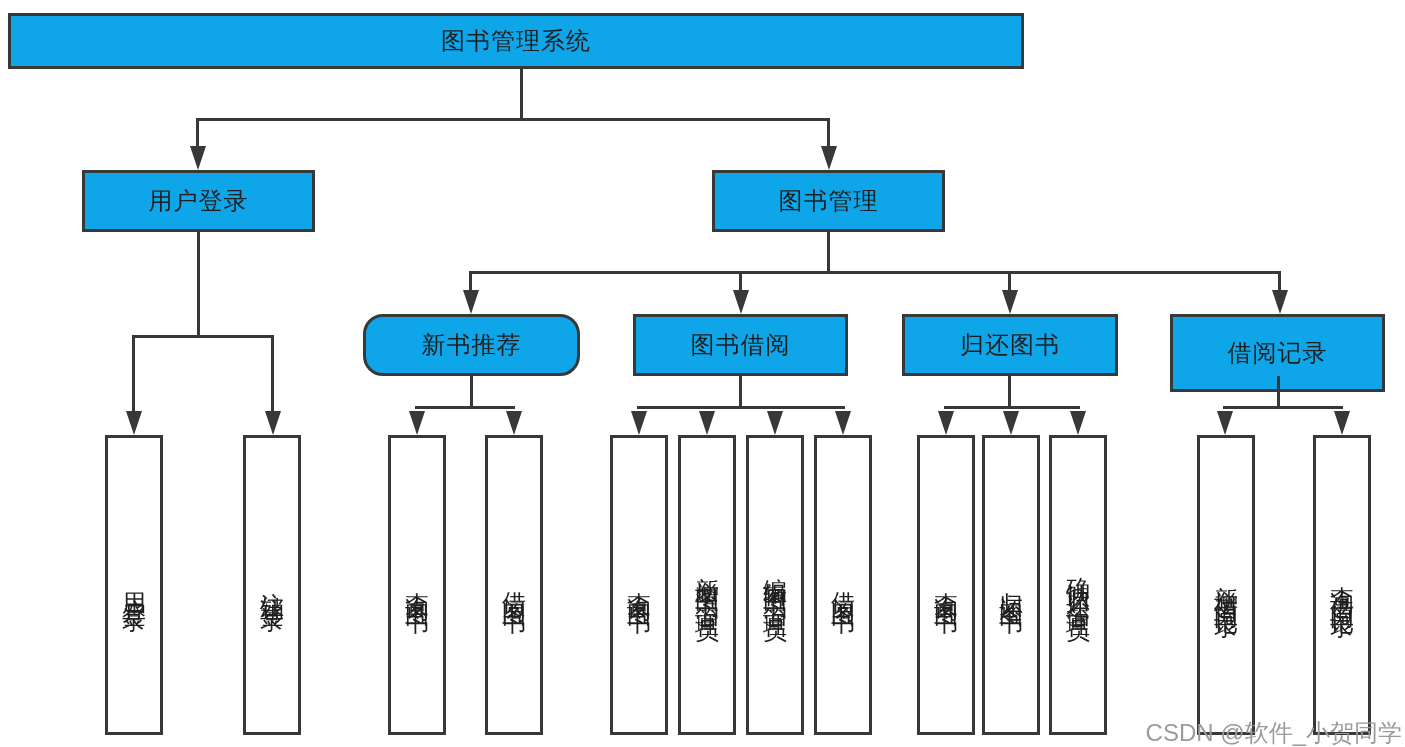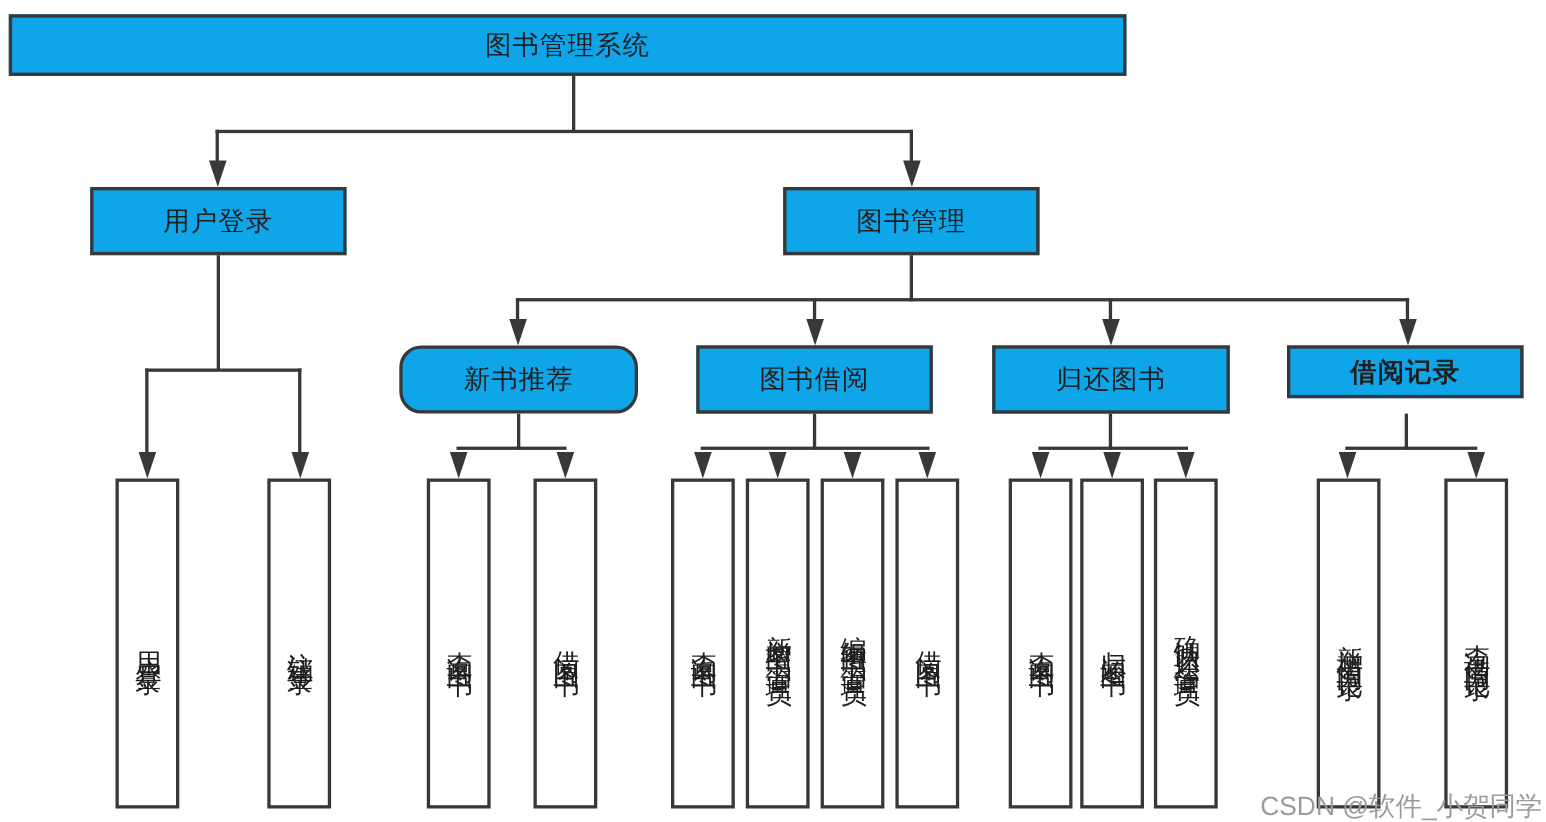--- a/index.html
+++ b/index.html
@@ -119,21 +119,21 @@
 
   <div class="box" style="left:363px; top:314px; width:217px; height:62px;border-radius:20px;">
     <span class="hlabel">新书推荐</span>
   </div>
   <div class="box" style="left:633px; top:314px; width:215px; height:62px;text-align:center;">
     <span class="hlabel">图书借阅</span>
   </div>
   <div class="box" style="left:902px; top:314px; width:216px; height:62px;">
     <span class="hlabel">归还图书</span>
   </div>
-  <div class="box" style="left:1170px; top:314px; width:215px; height:48px;font-weight:bold;">
+  <div class="box" style="left:1170px; top:314px; width:215px; height:78px;">
     <span class="hlabel">借阅记录</span>
   </div>
 
   <div class="v" style="left:470px; top:376px; height:33px;"></div>
   <div class="h" style="left:415px; top:406px; width:100px;"></div>
   <div class="arrow" style="left:409px; top:411px;"></div>
   <div class="arrow" style="left:506px; top:411px;"></div>
 
   <div class="v" style="left:739px; top:376px; height:33px;"></div>
   <div class="h" style="left:637px; top:406px; width:208px;"></div>

